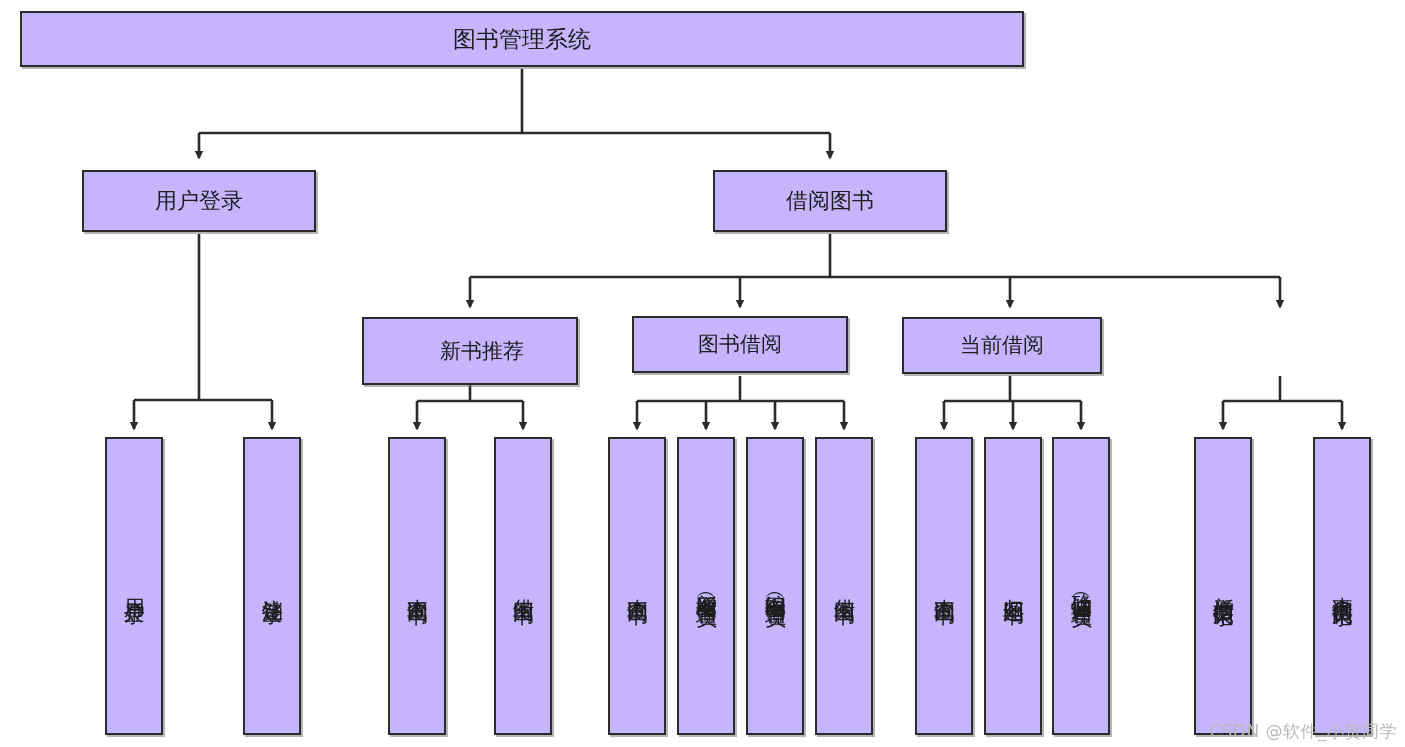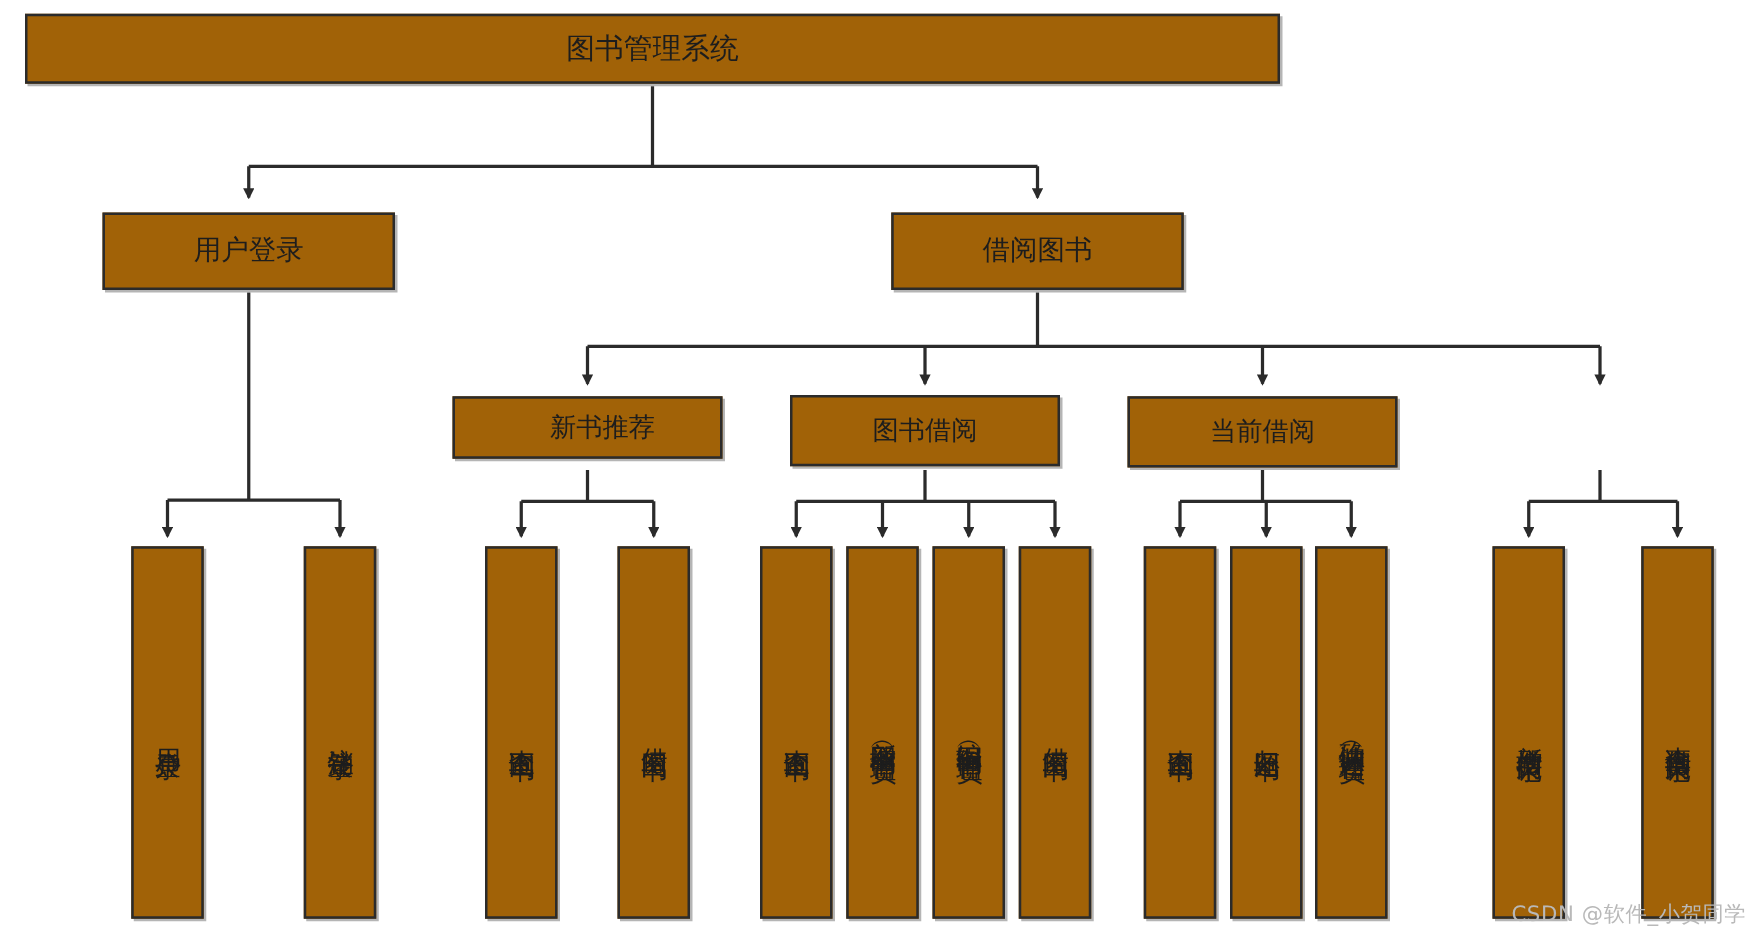--- a/index.html
+++ b/index.html
@@ -21,21 +21,21 @@
     position: absolute;
     left: 0;
     top: 0;
     width: 1405px;
     height: 747px;
     pointer-events: none;
   }
   .node {
     position: absolute;
     box-sizing: border-box;
-    background: #a16207;
+    background: #c4b5fd;
     border: 2px solid #2b2b2b;
     box-shadow: 2px 2px 0 rgba(120,120,120,0.55);
     display: flex;
     align-items: center;
     justify-content: center;
     color: #1d1d1d;
   }
   .node .label {
     display: block;
     text-align: center;
@@ -133,27 +133,27 @@
     <span class="label">图书管理系统</span>
   </div>
 
   <div class="node node-branch" style="left:82px; top:170px; width:234px; height:62px;">
     <span class="label">用户登录</span>
   </div>
   <div class="node node-branch" style="left:713px; top:170px; width:234px; height:62px;">
     <span class="label">借阅图书</span>
   </div>
 
-  <div class="node node-group" style="left:362px; top:317px; width:216px; height:50px;padding-left:24px;">
+  <div class="node node-group" style="left:362px; top:317px; width:216px; height:68px;padding-left:24px;">
     <span class="label">新书推荐</span>
   </div>
   <div class="node node-group" style="left:632px; top:316px; width:216px; height:57px;">
     <span class="label">图书借阅</span>
   </div>
-  <div class="node node-group" style="left:902px; top:317px; width:216px; height:57px;">
+  <div class="node node-group" style="left:902px; top:317px; width:200px; height:57px;">
     <span class="label">当前借阅</span>
   </div>
 
   <div class="node node-leaf" style="left:105px; top:437px; width:58px; height:298px;">
     <span class="label">用户登录</span>
   </div>
   <div class="node node-leaf" style="left:243px; top:437px; width:58px; height:298px;">
     <span class="label">注销登录</span>
   </div>
 

